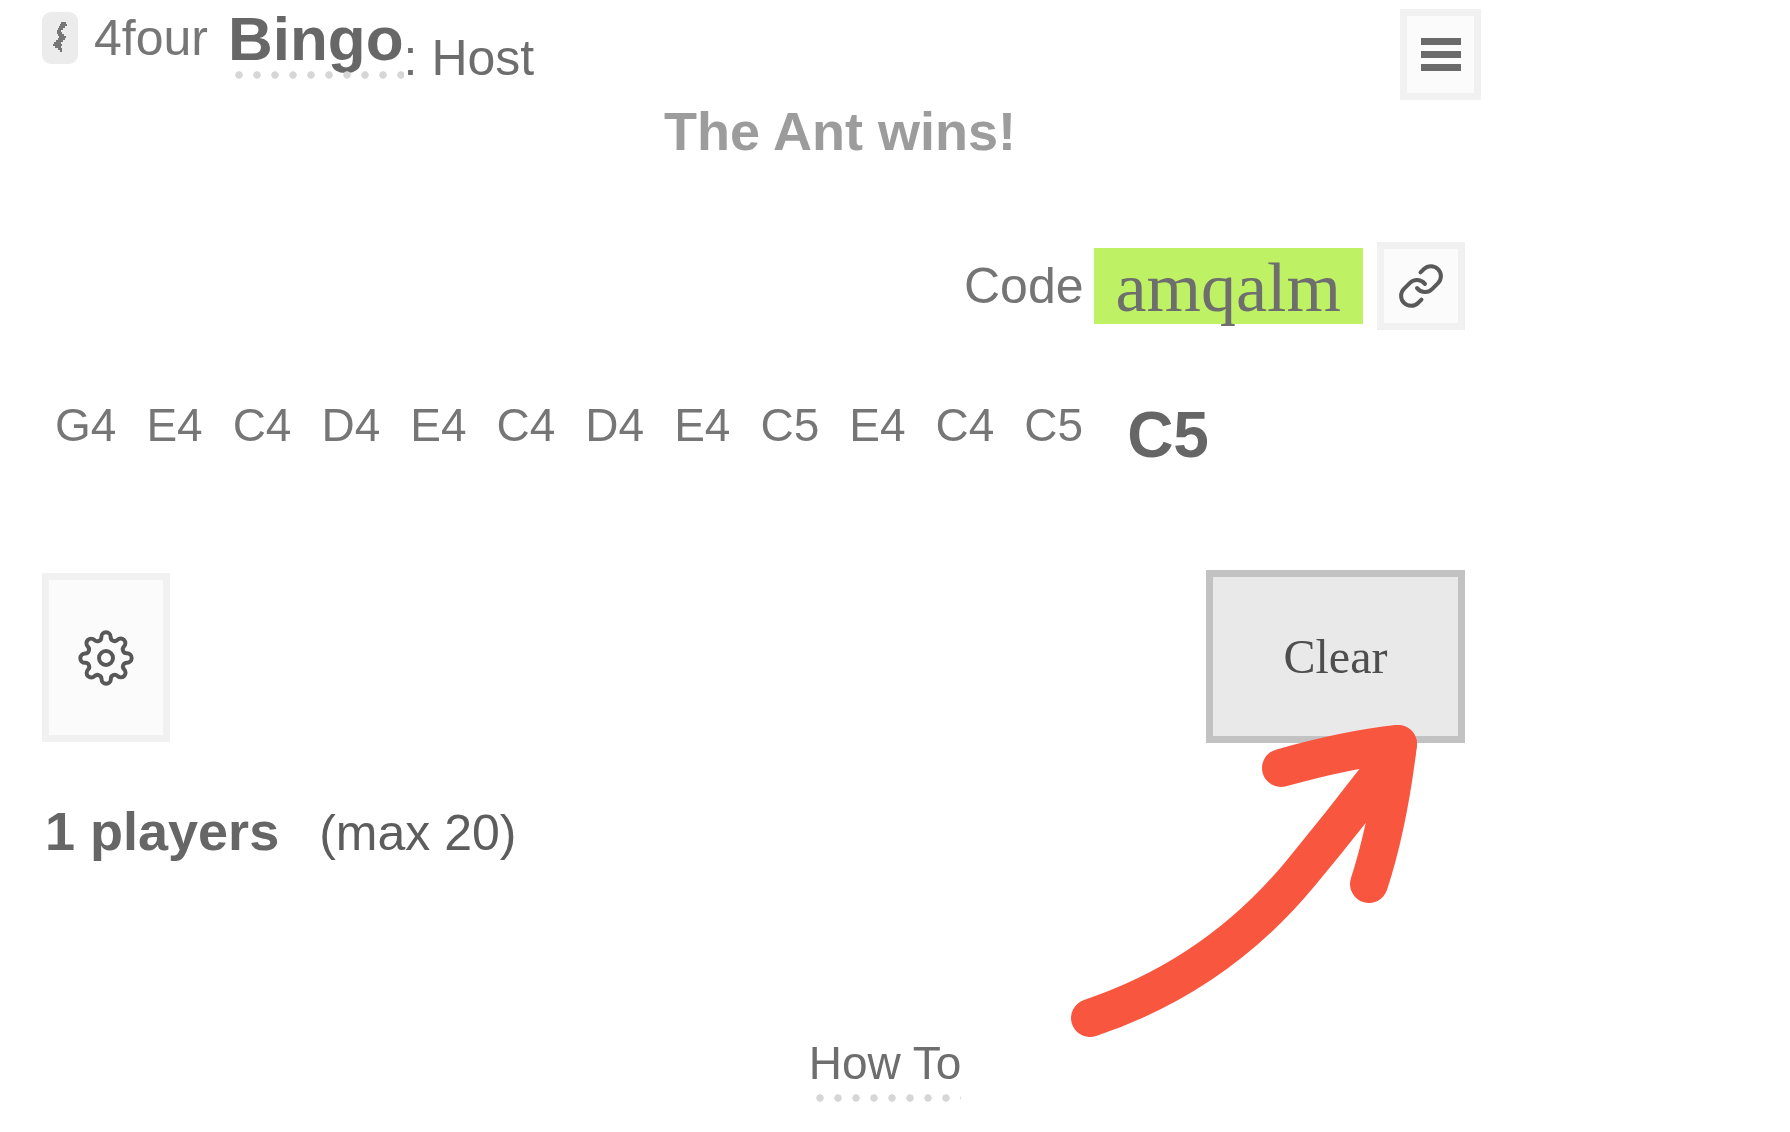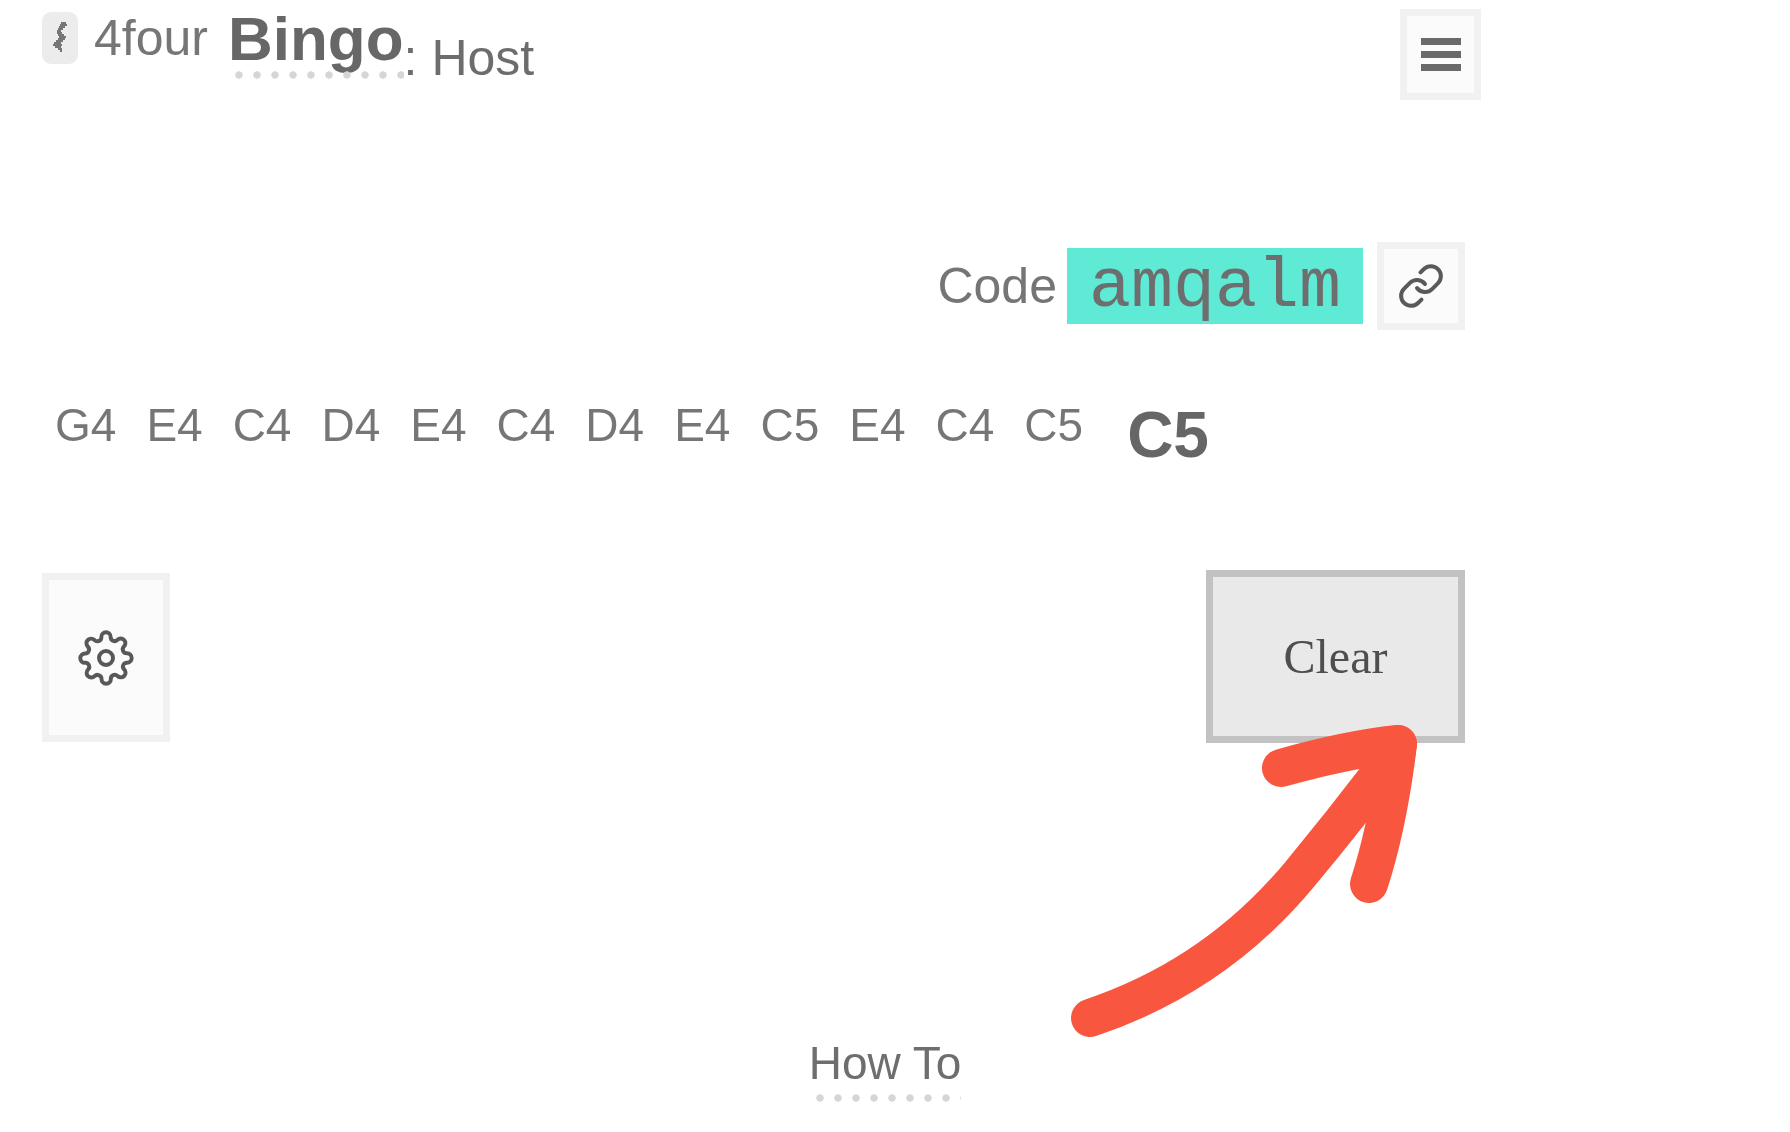--- a/index.html
+++ b/index.html
@@ -30,22 +30,22 @@
   .hamburger { display:flex; flex-direction:column; gap:6px; }
   .menu-bar { width:40px; height:7px; background:#6a6a6a; }
 
   
   .win-message { position:absolute; top:100px; left:0; width:1680px; text-align:center;
     font-size:54px; font-weight:bold; color:#9c9c9c; }
 
   
   .code-row { position:absolute; top:242px; right:63px; height:88px; display:flex; align-items:center; }
   .code-label { font-size:50px; color:#757575; margin-right:10px; }
-  .code-value { height:76px; line-height:80px; padding:0 22px; background:#5eead4;
-    font-family:Liberation Mono, monospace; font-size:70px; color:#6e6e6e;
+  .code-value { height:76px; line-height:80px; padding:0 22px; background:#bef264;
+    font-family:Liberation Serif, serif; font-size:70px; color:#6e6e6e;
     margin-right:14px; }
   .link-button { width:88px; height:88px; box-sizing:border-box; border:7px solid #f1f1f1;
     background:#fbfbfb; display:flex; align-items:center; justify-content:center; cursor:pointer; }
 
   
   .calls-row { position:absolute; left:55px; top:388px; display:flex; align-items:center; }
   .call { font-size:46px; color:#767676; margin-right:30px; }
   .call-current { font-size:64px; font-weight:bold; color:#666666; margin-left:14px;
     position:relative; top:10px; }
 
@@ -93,20 +93,21 @@
   </div>
 
   <div class="menu-button">
     <span class="hamburger">
       <span class="menu-bar"></span>
         <span class="menu-bar"></span>
         <span class="menu-bar"></span>
     </span>
   </div>
 
+  <div class="win-message">The Ant wins!</div>
 
   <div class="code-row">
     <span class="code-label">Code</span>
     <span class="code-value">amqalm</span>
     <span class="link-button">
       <span>
         <svg width="48" height="48" viewBox="0 0 24 24" fill="none" stroke="#595959" stroke-width="2" stroke-linecap="round" stroke-linejoin="round">
           <path d="M10 13a5 5 0 0 0 7.54.54l3-3a5 5 0 0 0-7.07-7.07l-1.72 1.71"></path>
           <path d="M14 11a5 5 0 0 0-7.54-.54l-3 3a5 5 0 0 0 7.07 7.07l1.71-1.71"></path>
         </svg>
@@ -136,20 +137,24 @@
         <circle cx="12" cy="12" r="3"></circle>
         <path d="M19.4 15a1.65 1.65 0 0 0 .33 1.82l.06.06a2 2 0 0 1 0 2.83 2 2 0 0 1-2.83 0l-.06-.06a1.65 1.65 0 0 0-1.82-.33 1.65 1.65 0 0 0-1 1.51V21a2 2 0 0 1-2 2 2 2 0 0 1-2-2v-.09A1.65 1.65 0 0 0 9 19.4a1.65 1.65 0 0 0-1.82.33l-.06.06a2 2 0 0 1-2.83 0 2 2 0 0 1 0-2.83l.06-.06a1.65 1.65 0 0 0 .33-1.82 1.65 1.65 0 0 0-1.51-1H3a2 2 0 0 1-2-2 2 2 0 0 1 2-2h.09A1.65 1.65 0 0 0 4.6 9a1.65 1.65 0 0 0-.33-1.82l-.06-.06a2 2 0 0 1 0-2.83 2 2 0 0 1 2.83 0l.06.06a1.65 1.65 0 0 0 1.82.33H9a1.65 1.65 0 0 0 1-1.51V3a2 2 0 0 1 2-2 2 2 0 0 1 2 2v.09a1.65 1.65 0 0 0 1 1.51 1.65 1.65 0 0 0 1.82-.33l.06-.06a2 2 0 0 1 2.83 0 2 2 0 0 1 0 2.83l-.06.06a1.65 1.65 0 0 0-.33 1.82V9a1.65 1.65 0 0 0 1.51 1H21a2 2 0 0 1 2 2 2 2 0 0 1-2 2h-.09a1.65 1.65 0 0 0-1.51 1z"></path>
       </svg>
     </span>
   </div>
 
   <div class="clear-button">
     <span>Clear</span>
   </div>
 
+  <div class="players-line">
+    <span class="players-count">1 players</span>
+    <span class="players-max">(max 20)</span>
+  </div>
 
   <div class="howto-wrap">
     <span class="howto dotted">How To</span>
   </div>
 
   <svg class="arrow-overlay" viewBox="0 0 1790 1132" width="1790" height="1132" fill="none" stroke-linecap="round" stroke-linejoin="round">
     <path stroke-width="38" d="M1090 1018 C1180 988 1247 938 1300 874 C1343 822 1376 779 1397 751" stroke="#f95640"></path>
     <path stroke-width="38" d="M1281 768 C1320 757 1360 748 1398 744" stroke="#f95640"></path>
     <path stroke-width="38" d="M1398 744 C1392 794 1382 844 1369 884" stroke="#f95640"></path>
   </svg>

